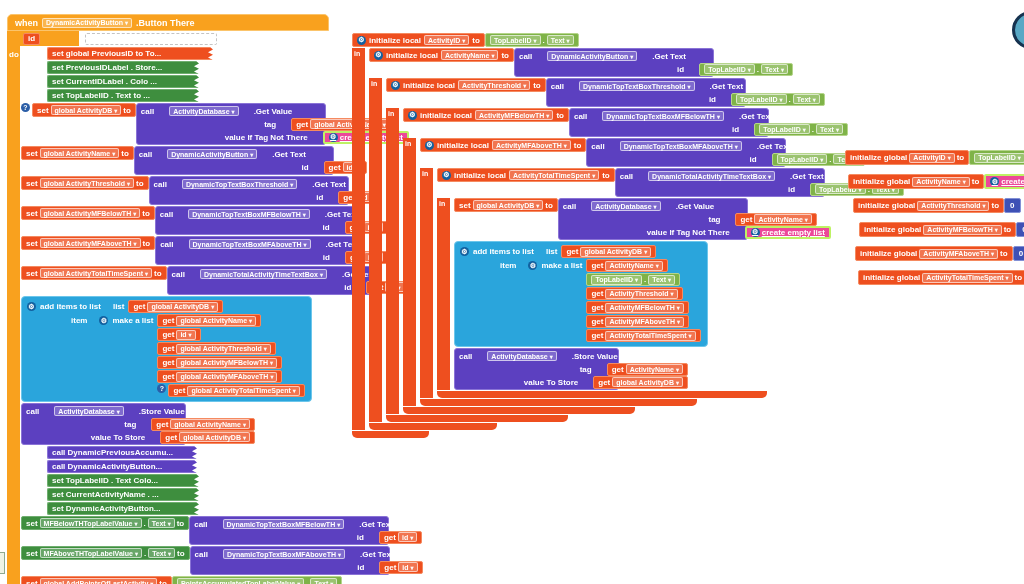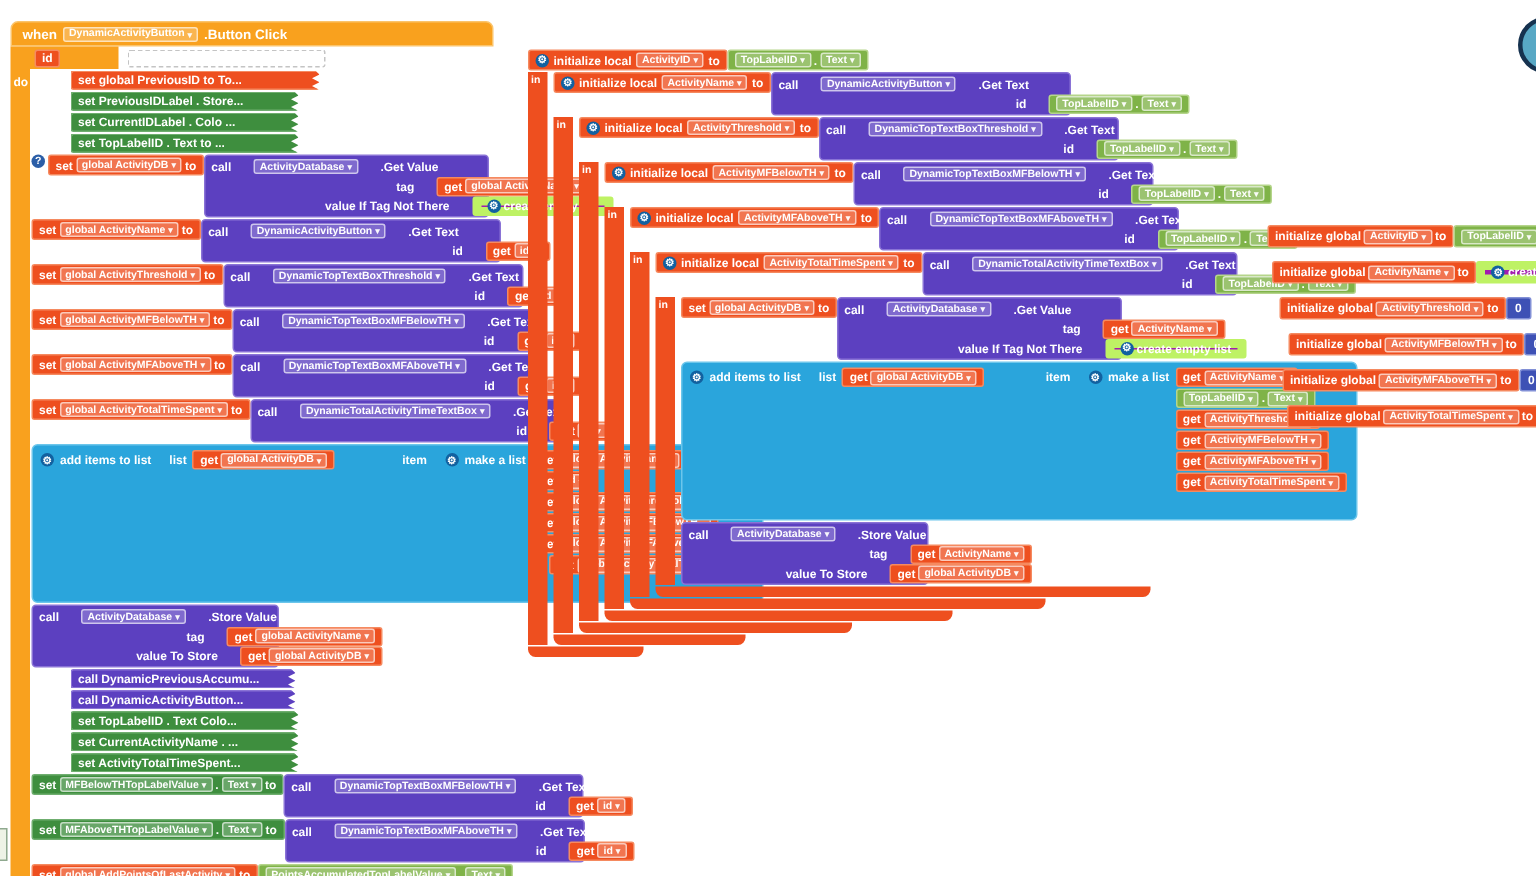--- a/index.html
+++ b/index.html
@@ -7,21 +7,21 @@
     font-family:"Liberation Sans", sans-serif; }
   #canvas { position:relative; width:1024px; height:484px; background:#fff; }
   .stack { position:absolute; }
 
   
   .blk { display:inline-flex; align-items:center; gap:2px; padding:0 4px; height:13px;
     border-radius:2px; color:#fff; font-size:8px; font-weight:700; white-space:nowrap; flex:none; }
   .or  { background:#EE4F1F; border:1px solid #F58A60; }
   .gr  { background:#3E8E3E; border:1px solid #6FAE6F; }
   .lg  { background:#7FB348; border:1px solid #B5D58B; }
-  .bl  { background:#a21caf; border:6px solid #bef264; }
+  .bl  { background:#ec4899; border:2px solid #bef264;text-decoration:underline; }
   .nm  { background:#3E51B5; border:1px solid #8290D6; padding:0 5px; }
   .pu1 { background:#5C40C0; border:1px solid #8A73D6; }
   .chip { background:rgba(255,255,255,.22); border:1px solid rgba(255,255,255,.62);
     border-radius:2px; padding:0 3px; height:10px; display:inline-flex; align-items:center;
     font-size:7px; font-weight:700; color:#fff; white-space:nowrap; }
   .dd::after { content:"▾"; font-size:6px; margin-left:2px; opacity:.95; }
   .gear { width:9px; height:9px; border-radius:50%; background:#1261A0; color:#fff; font-size:7px;
     display:inline-flex; align-items:center; justify-content:center; flex:none; }
   .qb { width:9px; height:9px; border-radius:50%; background:#2B5EA7; color:#fff; font-size:7px;
     font-weight:700; display:inline-flex; align-items:center; justify-content:center; flex:none; margin-right:2px; }
@@ -44,22 +44,22 @@
     display:flex; align-items:center; gap:4px; padding:0 7px; width:322px; color:#fff;
     font-weight:700; font-size:9px; }
   .widrow { display:flex; align-items:center; gap:6px; height:15px; }
   .wgold { background:#F9A11E; height:15px; display:flex; align-items:center; padding:0 4px 0 16px; width:72px; }
   .ghost { border:1px dashed #c4c4c4; width:132px; height:12px; border-radius:2px; }
   .wbody { display:flex; }
   .wbar { width:13px; background:#F9A11E; flex:none; position:relative; }
   .dolab { position:absolute; top:4px; left:2px; color:#fff; font-size:8px; font-weight:700; }
 
   
-  .blist { background:#2AA5DC; border:1px solid #6CC6EB; border-radius:4px; padding:3px 6px 18px 5px;
-    display:flex; flex-direction:row; gap:1px; color:#fff; font-size:8px; font-weight:700; flex:none; }
+  .blist { background:#2AA5DC; border:1px solid #6CC6EB; border-radius:4px; padding:3px 6px 4px 5px;
+    display:flex; flex-direction:column; gap:1px; color:#fff; font-size:8px; font-weight:700; flex:none; }
   .blrow { display:flex; align-items:flex-start; gap:4px; }
   .bllab { display:inline-flex; align-items:center; height:13px; }
   .mkcol { display:flex; flex-direction:column; gap:1px; align-items:flex-start; }
 
   
   .local { display:flex; flex-direction:column; align-items:flex-start; }
   .lhead { display:flex; align-items:flex-start; }
   .lseg { background:#EE4F1F; border:1px solid #F58A60; height:14px; display:inline-flex;
     align-items:center; gap:3px; padding:0 4px; border-radius:2px; color:#fff; font-size:8px;
     font-weight:700; white-space:nowrap; flex:none; }
@@ -78,21 +78,21 @@
 </style>
 </head>
 <body>
 
 <div id="canvas">
 
   <div class="stack" style="left:7px; top:14px;">
     <div class="whead">
       <span>when</span>
       <span class="chip dd">DynamicActivityButton</span>
-      <span>.Button Click</span>
+      <span>.Button There</span>
     </div>
     <div class="widrow">
       <span class="wgold">
         <span class="blk or" style="height:12px">id</span>
       </span>
       <span class="ghost"></span>
     </div>
     <div class="wbody">
       <div class="wbar">
         <span class="dolab">do</span>
@@ -309,21 +309,21 @@
                 <span>get</span>
                 <span class="chip dd">global ActivityDB</span>
               </span>
             </div>
         </div>
 
         <div class="blk pu1 zig cw3">call DynamicPreviousAccumu...</div>
         <div class="blk pu1 zig cw3">call DynamicActivityButton...</div>
         <div class="blk gr zig cw2">set TopLabelID . Text Colo...</div>
         <div class="blk gr zig cw2">set CurrentActivityName . ...</div>
-        <div class="blk gr zig cw2">set ActivityTotalTimeSpent...</div>
+        <div class="blk gr zig cw2">set DynamicActivityButton...</div>
 
         <div class="row">
           <span class="blk gr" style="height:14px">
               <span>set</span>
               <span class="chip dd">MFBelowTHTopLabelValue</span>
               <span>.</span>
               <span class="chip dd">Text</span>
               <span>to</span>
             </span>
           <div class="pblock w200">

